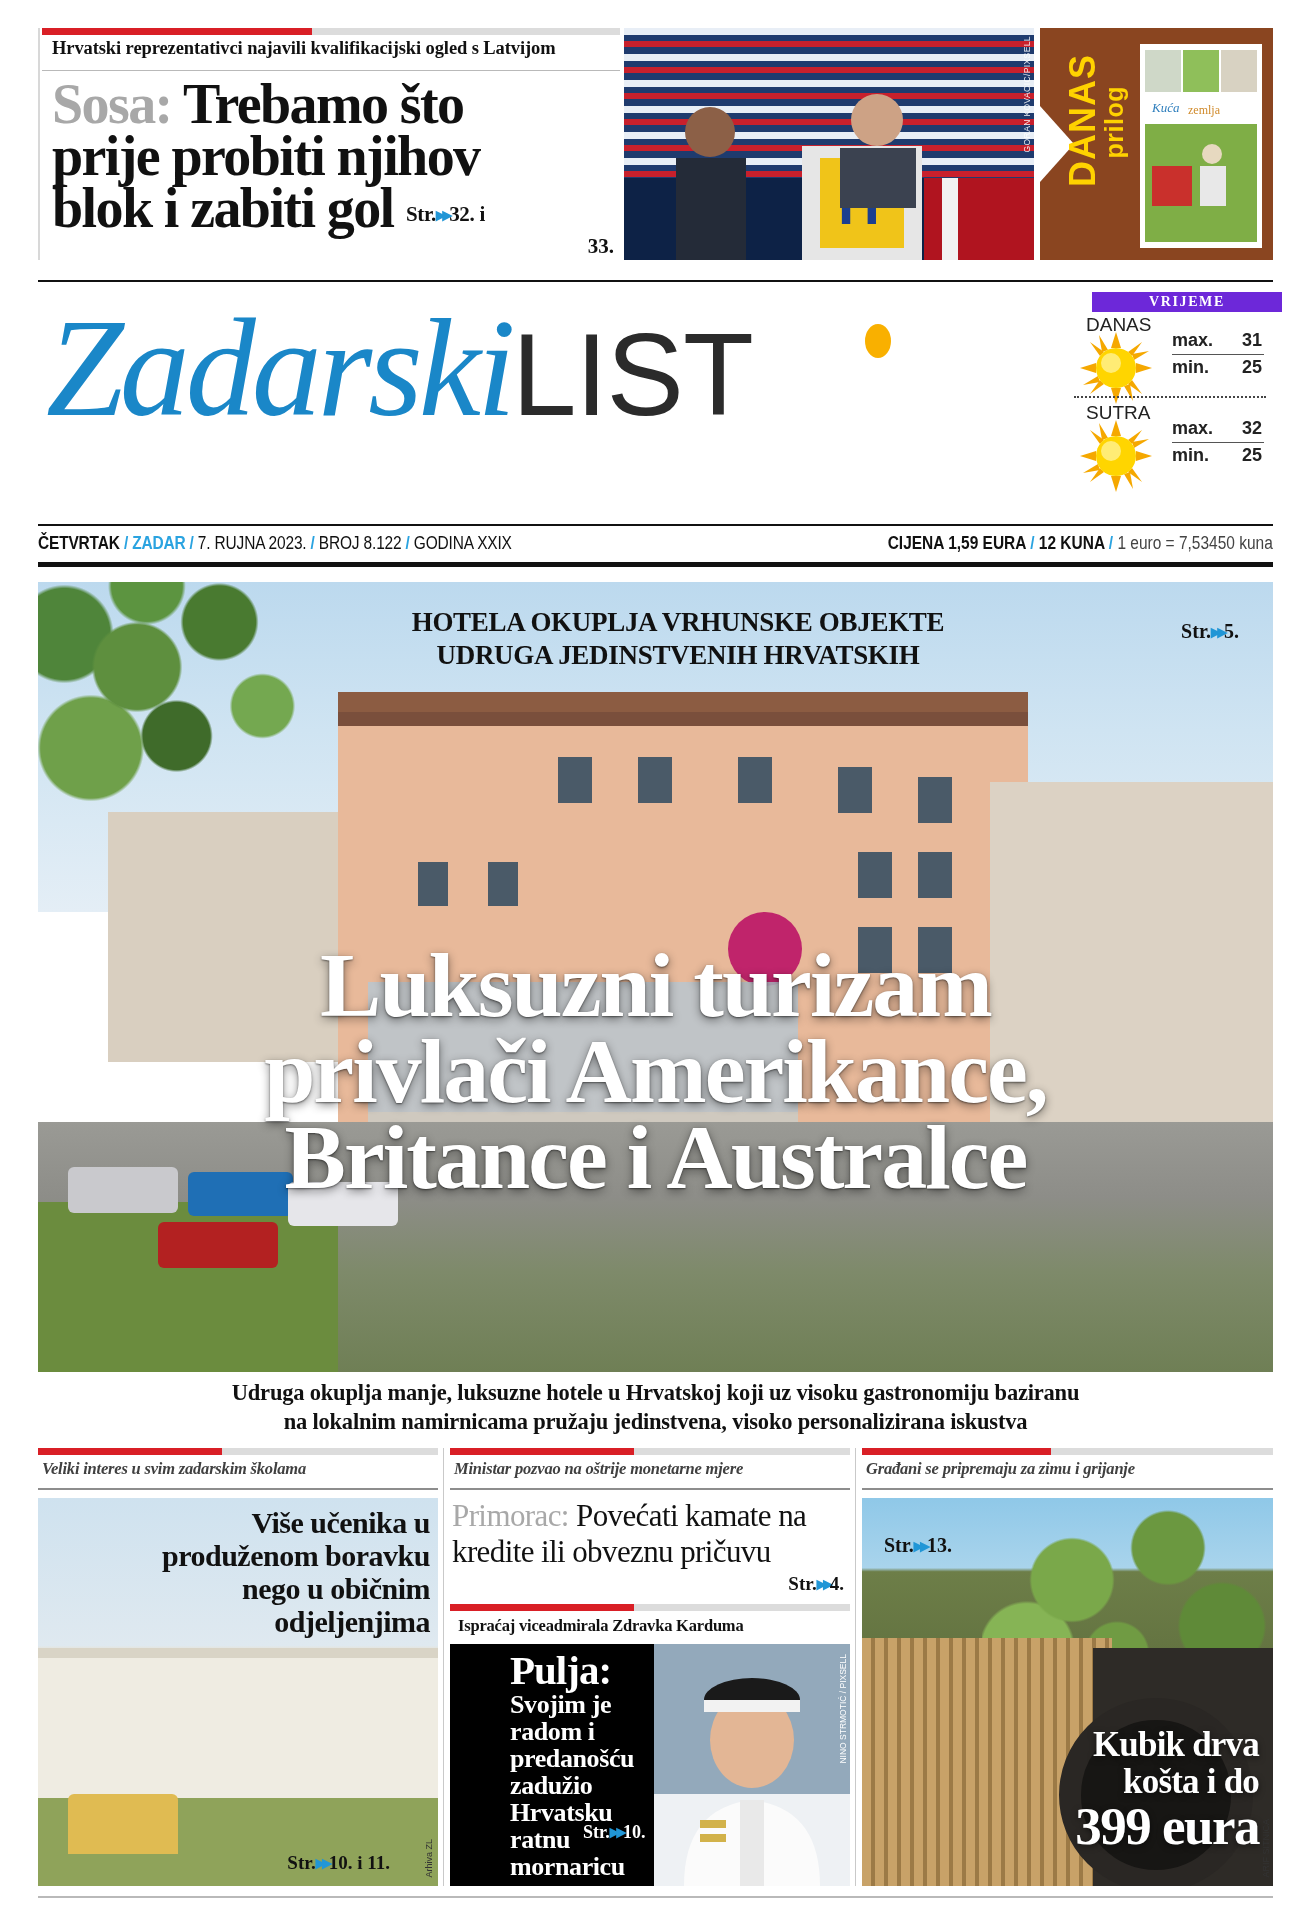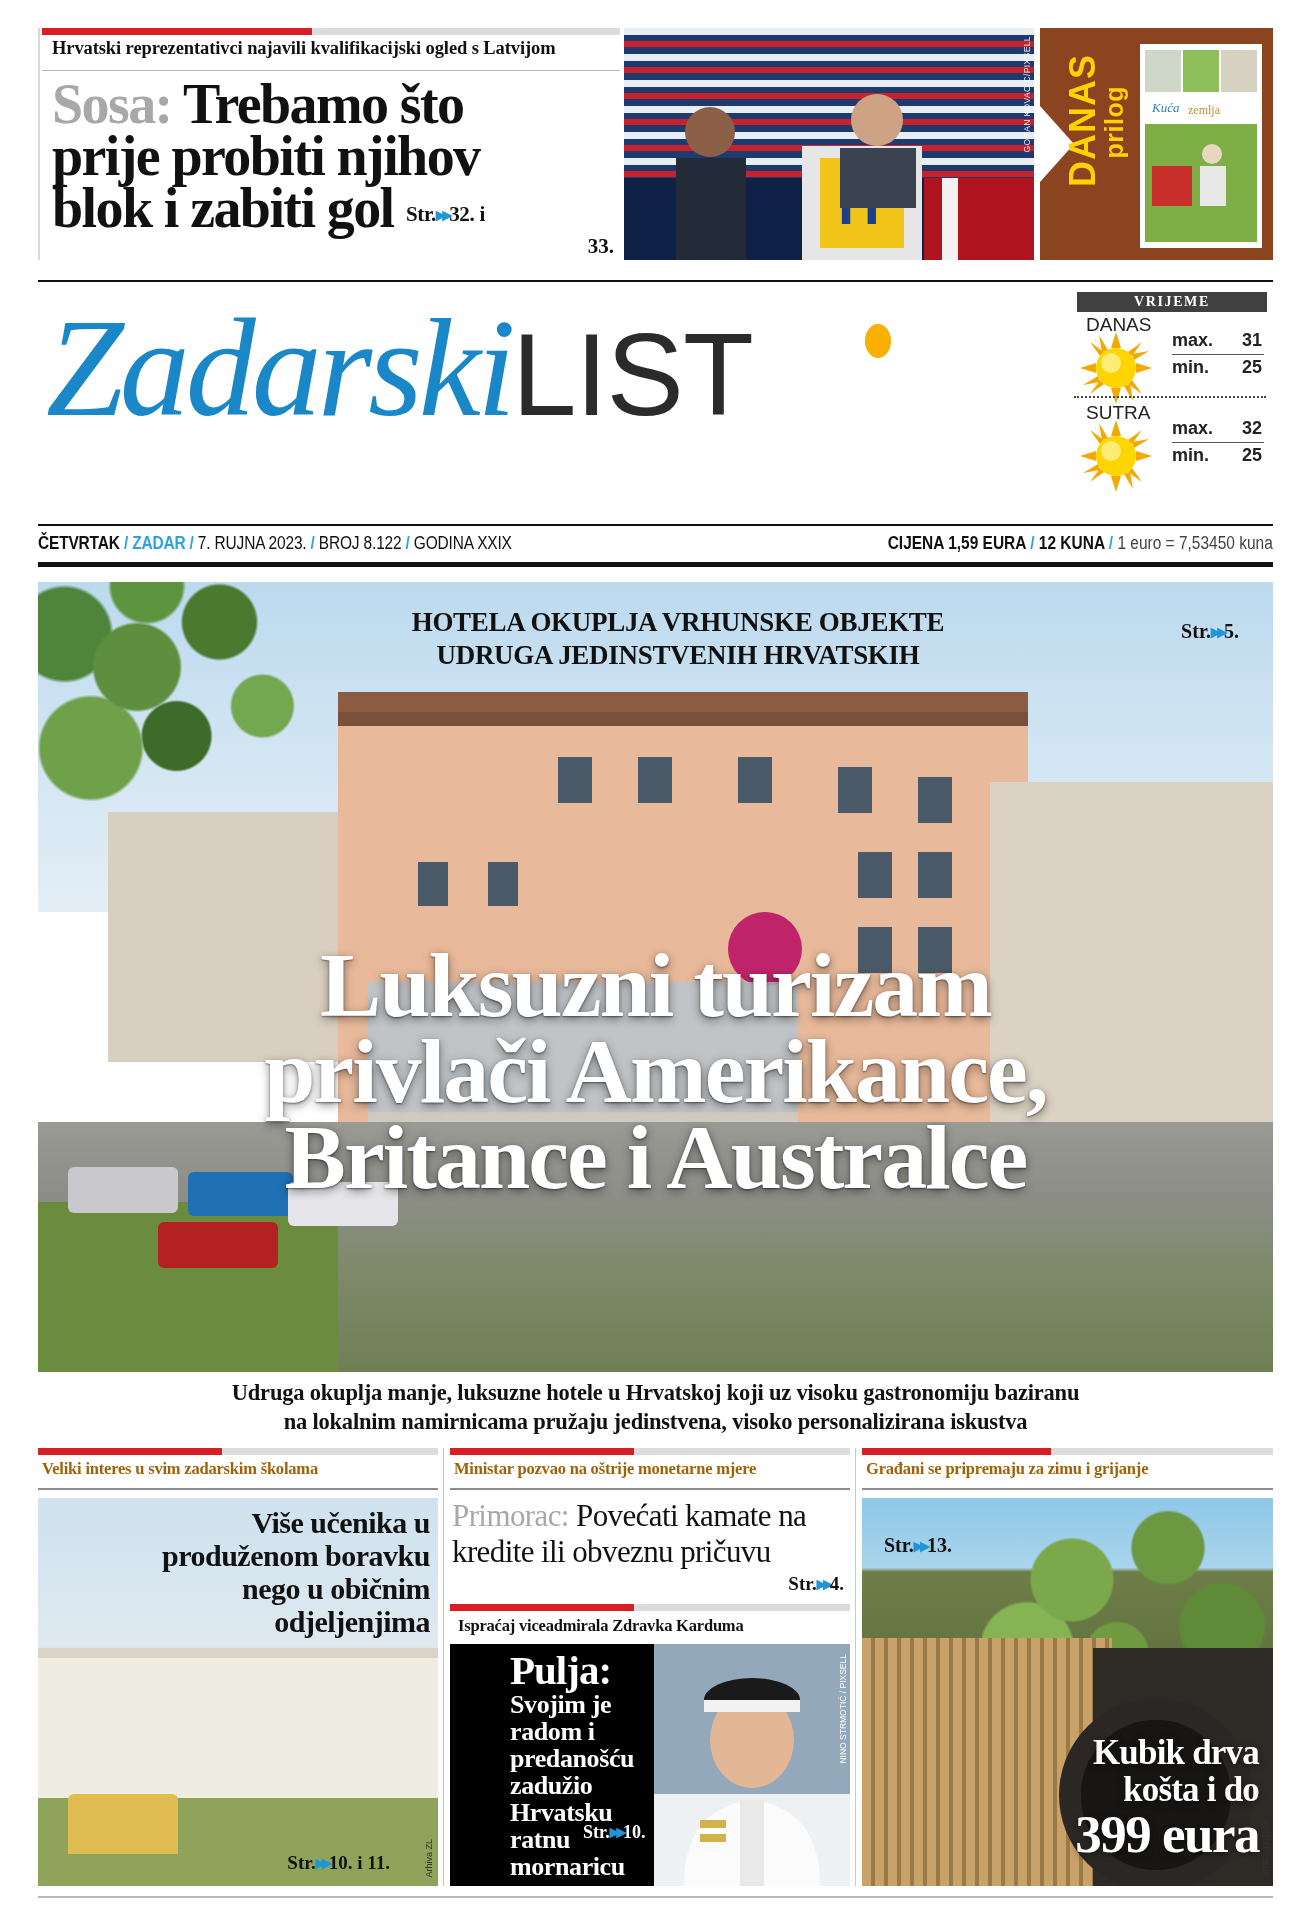--- a/index.html
+++ b/index.html
@@ -45,21 +45,21 @@
   .masthead{position:absolute;left:0;top:288px;width:1311px;height:236px;}
   .logo{position:absolute;left:46px;top:16px;font-family:"Liberation Sans",sans-serif;
      font-size:128px;line-height:128px;letter-spacing:-5px;white-space:nowrap;}
   .logo .zad{color:#1a87c8;font-weight:normal;font-style:italic;font-family:"Liberation Serif",serif;
      font-size:140px;letter-spacing:-4px;}
   .logo .lst{color:#2b2b2b;font-weight:normal;font-family:"Liberation Sans",sans-serif;
      font-size:116px;letter-spacing:-1px;text-align:center;}
   .dot-i{position:absolute;left:865px;top:36px;width:26px;height:34px;border-radius:50%;background:#f9b000;}
 
   .weather{position:absolute;left:1070px;top:4px;width:200px;height:192px;}
-  .w-title{position:absolute;left:7px;top:0;width:190px;height:20px;background:#404040;color:#fff;
+  .w-title{position:absolute;left:22px;top:0;width:190px;height:20px;background:#6d28d9;color:#fff;
      text-align:center;font-family:"Liberation Serif",serif;font-weight:bold;font-size:14px;
      letter-spacing:1.6px;line-height:20px;}
   .w-row{position:absolute;left:0;width:200px;height:82px;}
   .w-row.r1{top:24px;} .w-row.r2{top:112px;}
   .w-day{position:absolute;left:16px;top:-2px;font-family:"Liberation Sans",sans-serif;font-size:19px;color:#222;}
   .sun{position:absolute;left:10px;top:16px;width:72px;height:72px;}
   .w-vals{position:absolute;left:100px;top:12px;width:96px;font-family:"Liberation Sans",sans-serif;}
   .w-line{display:flex;justify-content:space-between;font-size:18px;font-weight:bold;color:#222;padding:2px 4px 3px 2px;}
   .w-sep{height:1px;background:#555;margin:0 2px;}
   .w-dots{position:absolute;left:4px;top:104px;width:192px;border-top:2px dotted #444;}
@@ -122,21 +122,21 @@
   .cols{position:absolute;left:38px;top:1448px;width:1235px;height:440px;}
   .col{position:absolute;top:0;height:440px;}
   .c1{left:0;width:400px;}
   .c2{left:412px;width:400px;}
   .c3{left:824px;width:411px;}
   .col-vline{position:absolute;top:0;width:1px;height:438px;background:#c9c9c9;}
 
   .c-rule{position:absolute;left:0;top:0;width:100%;height:7px;background:#dcdcdc;}
   .c-rule i{position:absolute;left:0;top:0;height:7px;width:46%;background:#d91f26;display:block;}
   .c-kick{position:absolute;left:4px;top:11px;width:100%;font-family:"Liberation Serif",serif;
-     font-weight:bold;font-size:16.5px;letter-spacing:-.2px;color:#a16207;white-space:nowrap;}
+     font-weight:bold;font-size:16.5px;letter-spacing:-.2px;color:#404040;white-space:nowrap;font-style:italic;}
   .c-kline{position:absolute;left:0;top:40px;width:100%;height:2px;background:#8d8d8d;}
 
   
   .c1-photo{position:absolute;left:0;top:50px;width:400px;height:388px;overflow:hidden;
      background:linear-gradient(180deg,#cfe2ef 0%,#dfe9f0 38%,#e7e4d9 39%,#e8e3d6 100%);}
   .c1-school{position:absolute;left:-10px;top:150px;width:420px;height:150px;background:#efece2;
      border-top:10px solid #d9d4c6;}
   .c1-lawn{position:absolute;left:0;top:300px;width:400px;height:90px;background:#8fa35a;}
   .c1-play{position:absolute;left:30px;top:296px;width:110px;height:60px;background:#e0bb52;border-radius:6px 6px 0 0;}
   .c1-head{position:absolute;right:8px;top:58px;width:330px;text-align:right;
@@ -179,21 +179,21 @@
                 radial-gradient(circle at 80% 60%,#5f8a38 0 15%,transparent 16%),
                 radial-gradient(circle at 45% 72%,#709b43 0 13%,transparent 14%);}
   .c3-logs{position:absolute;left:0;top:140px;width:250px;height:248px;
      background:repeating-linear-gradient(90deg,#c8a268 0 9px,#9c7a46 9px 13px),
                 linear-gradient(180deg,#d7b77f,#8a6a3c);}
   .c3-tractor{position:absolute;right:0;top:150px;width:180px;height:238px;background:#2e2b27;}
   .c3-wheel{position:absolute;right:20px;top:200px;width:150px;height:150px;border-radius:50%;
      background:#171614;border:22px solid #2a2724;}
   .c3-str{position:absolute;left:22px;top:86px;font-family:"Liberation Serif",serif;
      font-weight:bold;font-size:20px;color:#111;}
-  .c3-head{position:absolute;right:14px;bottom:28px;width:360px;text-align:right;color:#fff;
+  .c3-head{position:absolute;right:14px;bottom:36px;width:360px;text-align:right;color:#fff;
      font-family:"Liberation Serif",serif;font-weight:bold;
      text-shadow:0 2px 6px rgba(0,0,0,.5);}
   .c3-head .l1{font-size:35px;line-height:37px;letter-spacing:-.8px;}
   .c3-head .l2{font-size:35px;line-height:37px;letter-spacing:-.8px;}
   .c3-head .l3{font-size:53px;line-height:52px;letter-spacing:-1.5px;}
   .c3-credit{position:absolute;right:2px;bottom:8px;writing-mode:vertical-rl;transform:rotate(180deg);
      font-family:"Liberation Sans",sans-serif;font-size:9px;color:#333;}
 
   .footline{position:absolute;left:38px;top:1896px;width:1235px;height:2px;background:#b9b9b9;}
 </style>

